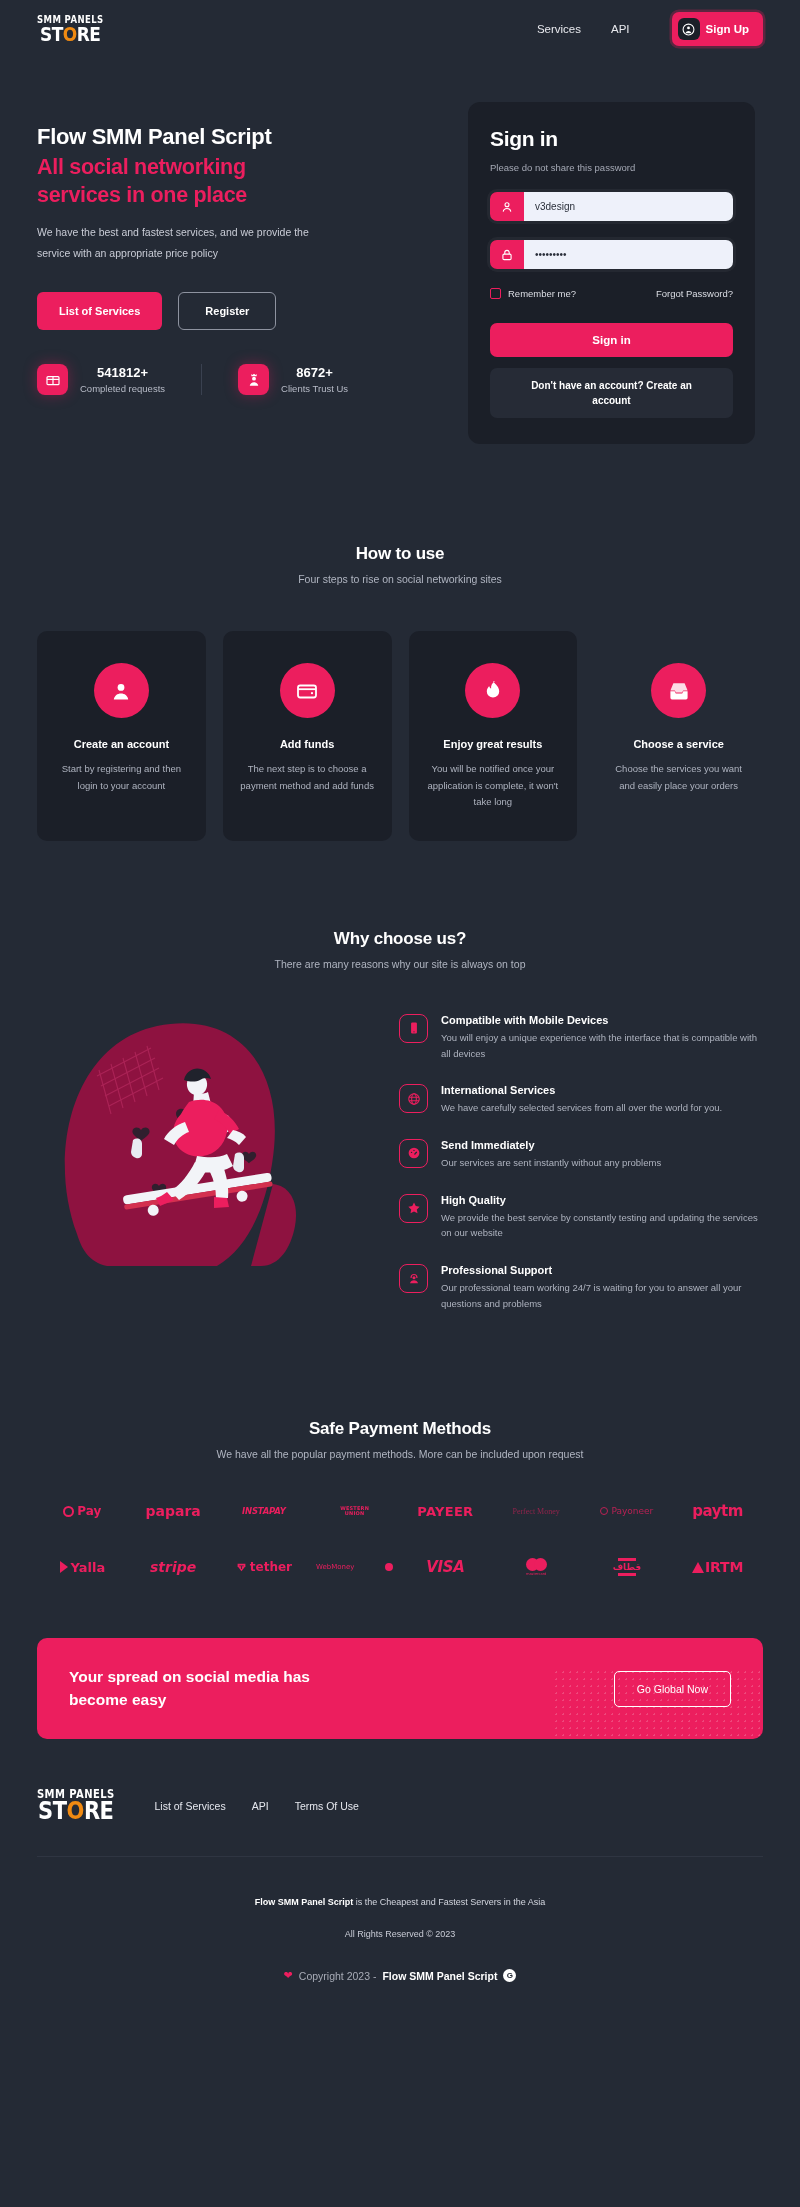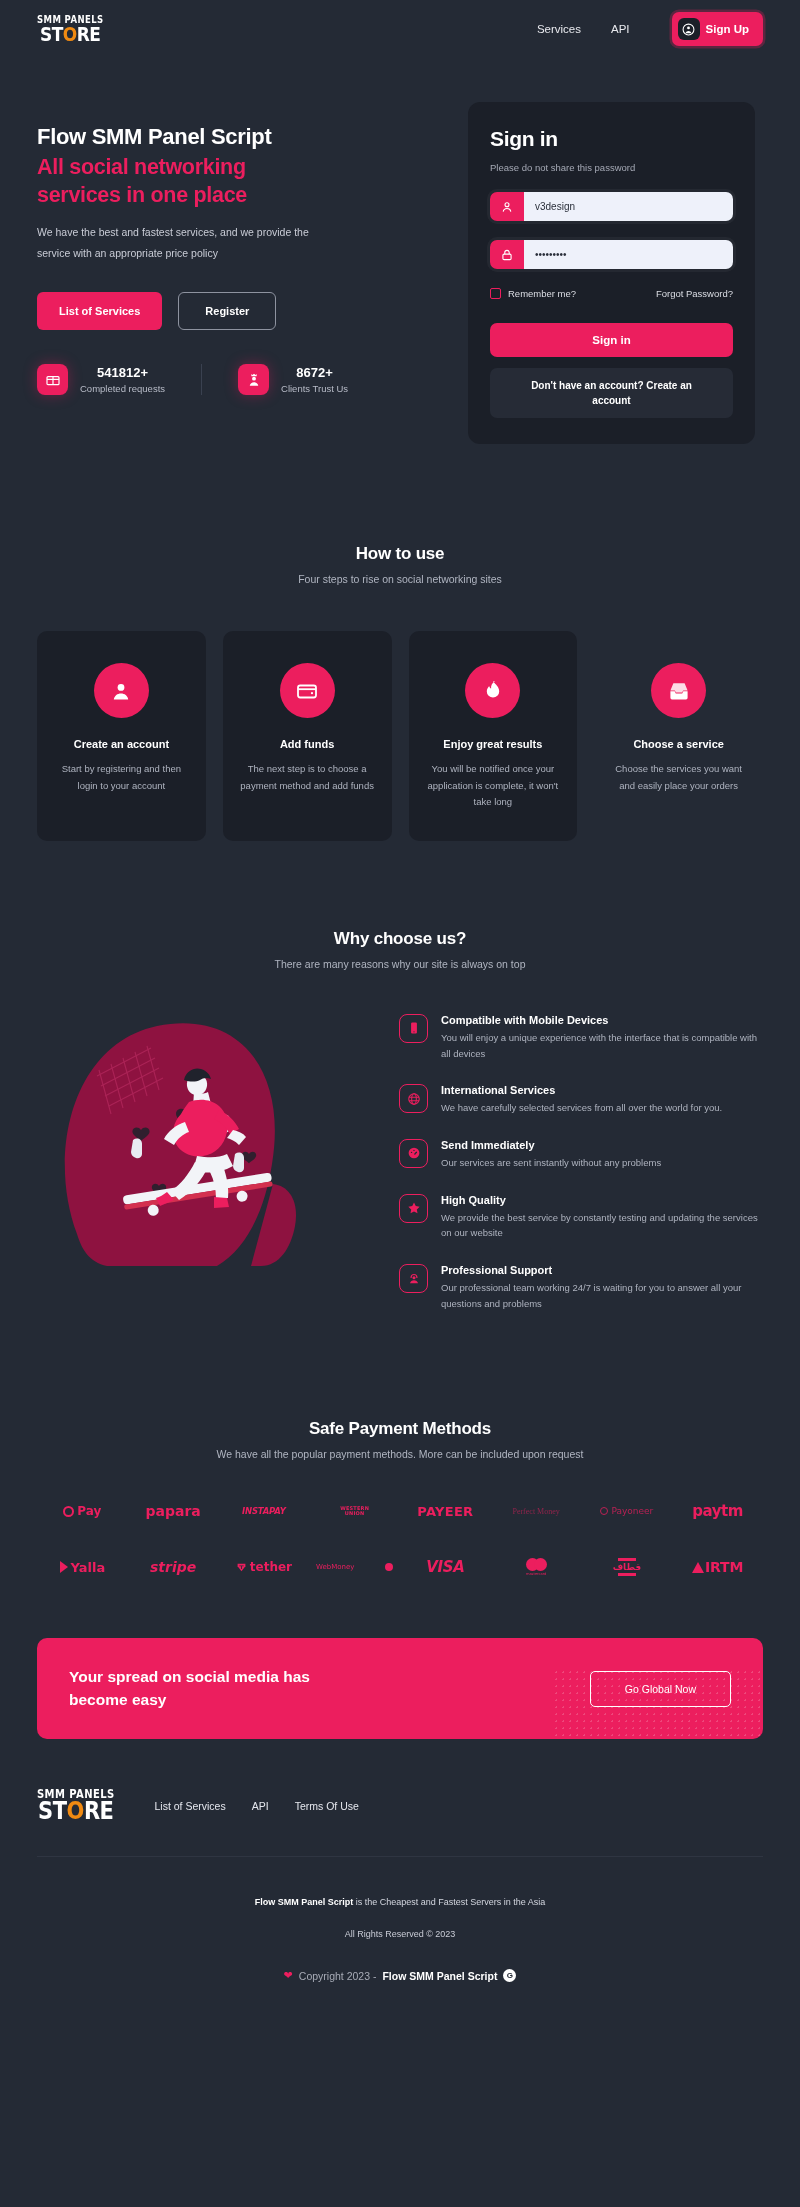--- a/index.html
+++ b/index.html
@@ -174,21 +174,21 @@
     display:flex; align-items:center; position:relative; overflow:hidden;
   }
   .cta-dots {
     position:absolute; right:0; bottom:0; width:210px; height:70px;
     background-image:radial-gradient(rgba(255,255,255,.3) 1px, transparent 1px);
     background-size:7px 7px; opacity:.6;
   }
   .cta-title { font-size:15.5px; font-weight:bold; line-height:1.45; max-width:290px; z-index:1;}
   .cta-btn {
     margin-left:auto; background:transparent; border:1.2px solid #fff; color:#fff;
-    border-radius:5px; padding:11px 34px; font-size:10.5px; cursor:pointer; z-index:1;
+    border-radius:5px; padding:11px 22px; font-size:10.5px; cursor:pointer; z-index:1;
     font-family:"Liberation Sans", sans-serif;
   }
 
   
   .footer { padding:50px 37px 0 37px; }
   .footer-top { display:flex; align-items:center; gap:40px; padding-bottom:34px; }
   .footer-logo { display:flex; flex-direction:column; align-items:center; line-height:1; }
   .footer-logo .logo-top { font-size:10px; }
   .footer-logo .logo-bottom { font-size:21px; }
   .footer-links { display:flex; gap:26px; }

